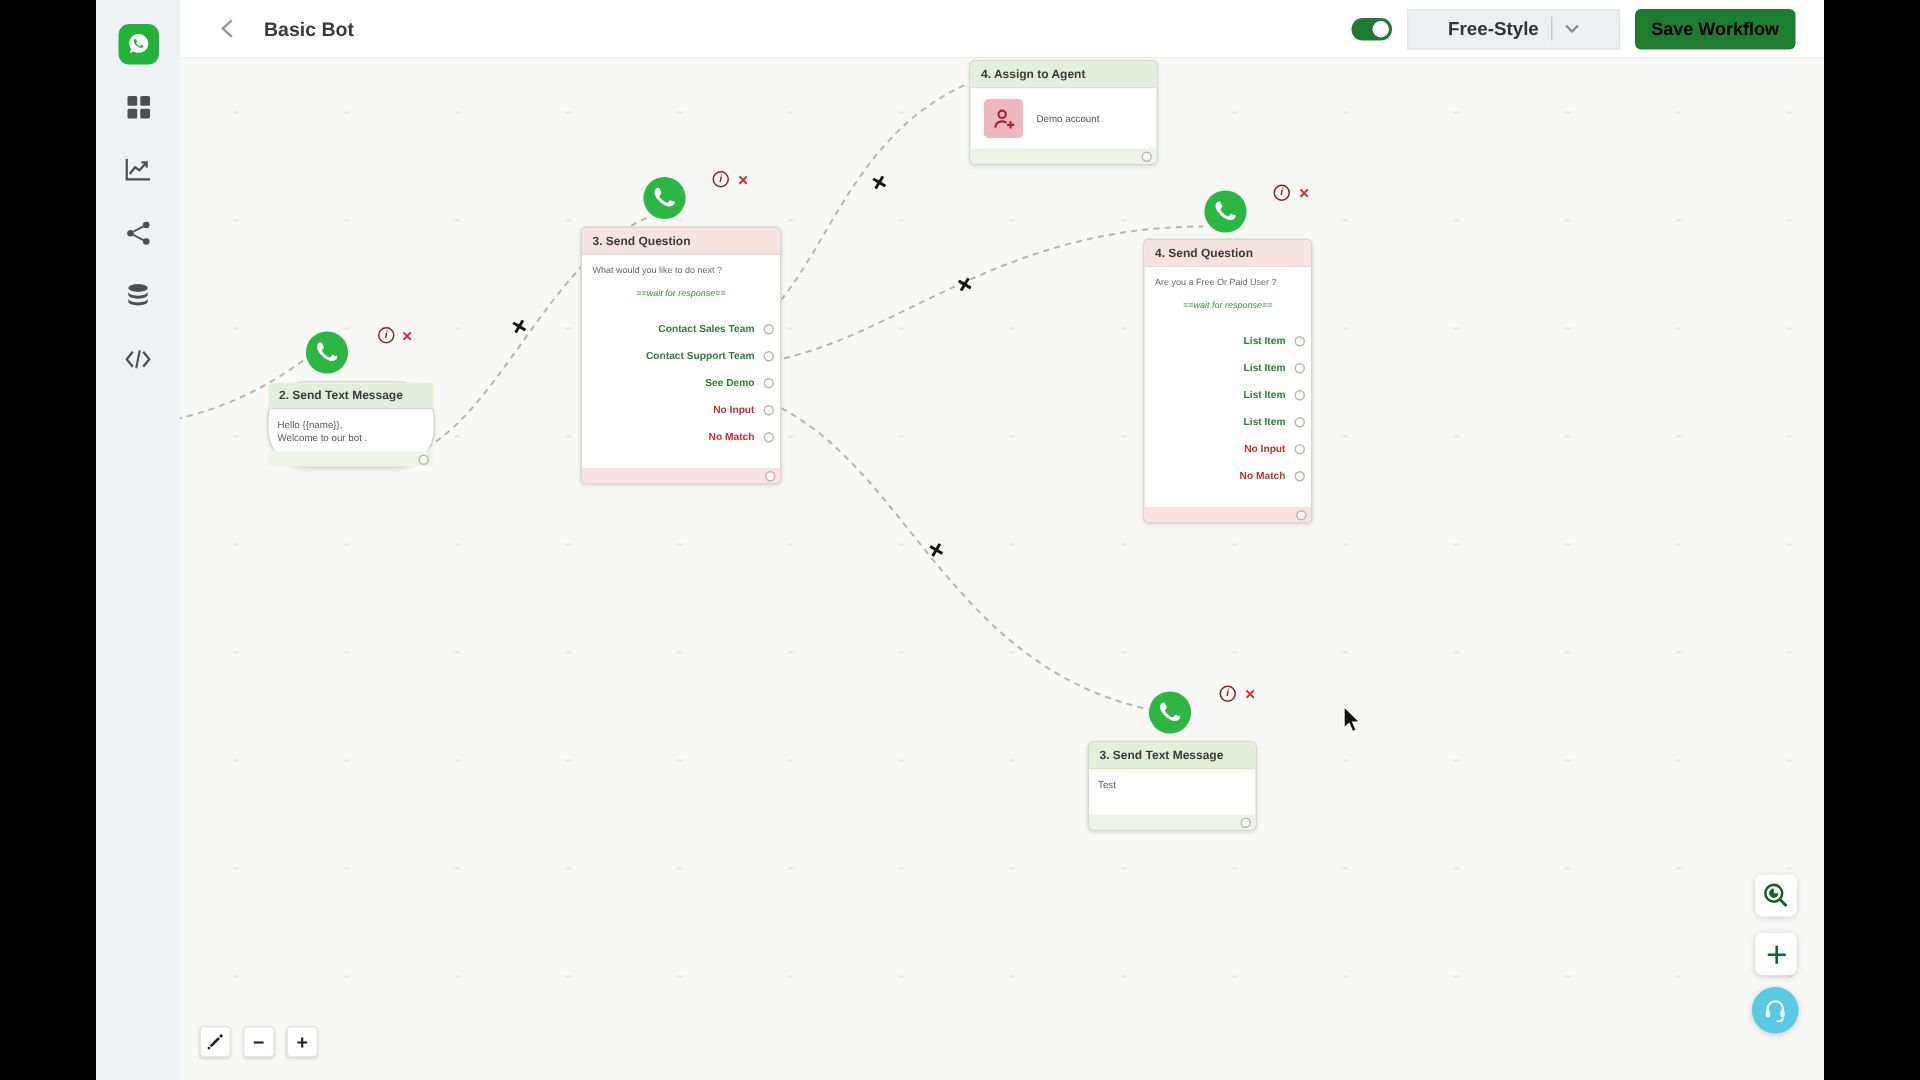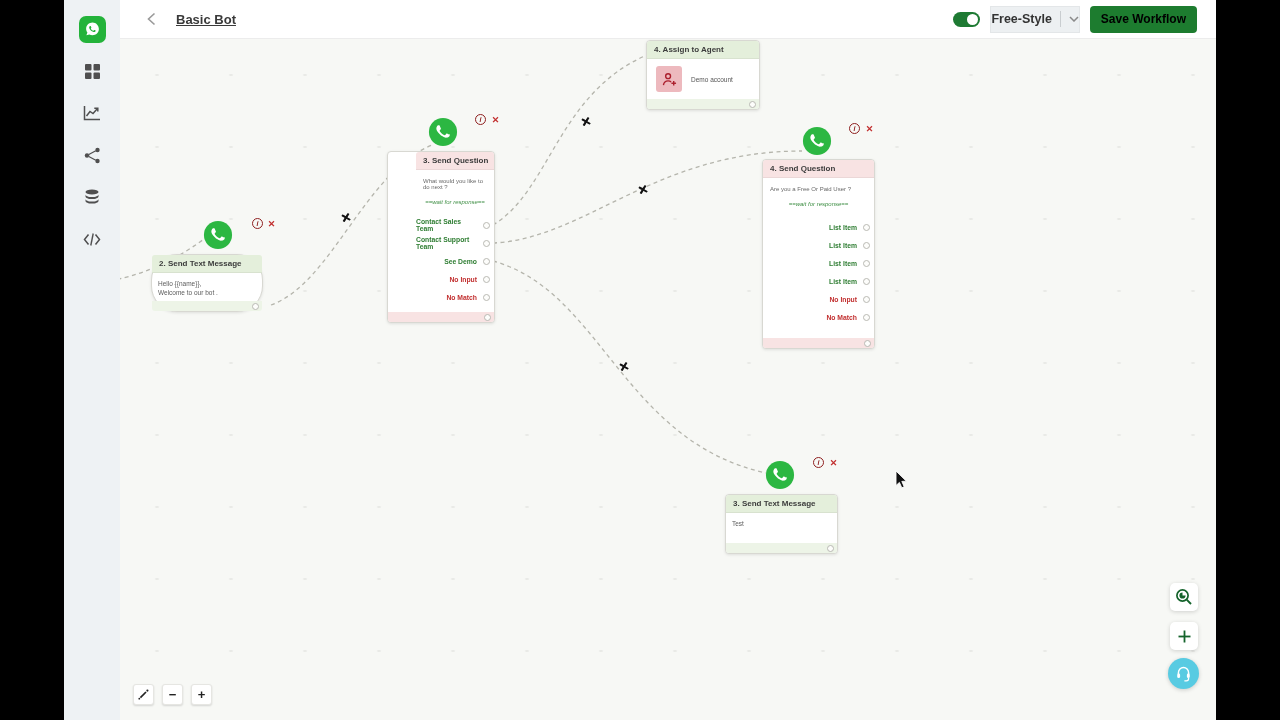--- a/index.html
+++ b/index.html
@@ -11,26 +11,26 @@
   
   .sidebar { position:absolute; left:0; top:0; width:56px; height:100%; background:#eef2f4;
              display:flex; flex-direction:column; align-items:center; padding-top:15px; gap:14px; }
   .side-icon { width:28px; height:28px; display:flex; align-items:center; justify-content:center; cursor:pointer; }
   .wa-logo { width:27px; height:27px; background:#23b33a; border-radius:7px; display:flex; align-items:center; justify-content:center; }
 
   
   .topbar { position:absolute; left:56px; top:0; right:0; height:39px; background:#fff;
             border-bottom:1px solid #ececec; display:flex; align-items:center; padding:0 19px 0 22px; }
   .back-btn { width:18px; height:18px; display:flex; align-items:center; justify-content:center; cursor:pointer; }
-  .tb-title { margin-left:16px; font-size:13px; font-weight:600; color:#3a3a3a;text-decoration:underline; }
+  .tb-title { margin-left:16px; font-size:13px; font-weight:600; color:#3a3a3a; }
   .tb-right { margin-left:auto; display:flex; align-items:center; gap:10px; }
   .toggle { width:27px; height:15px; background:#1e7a33; border-radius:8px; position:relative; cursor:pointer; }
   .toggle .knob { position:absolute; right:2px; top:2px; width:11px; height:11px; background:#fff; border-radius:50%; }
   .mode-select { height:27px; background:#edf0f2; border:1px solid #e3e6e8; border-radius:0;
-                 display:flex; align-items:center; padding:0 0; cursor:pointer; }
+                 display:flex; align-items:center; padding:0 26px; cursor:pointer; }
   .mode-select .lbl { font-size:12.5px; font-weight:600; color:#333; }
   .mode-select .sep { width:1px; height:16px; background:#c9cdd0; margin:0 8px; }
   .save-btn { height:27px; background:#1d7c2f; border:none; border-radius:4px; color:#000000;
               font-family:"Liberation Sans",sans-serif; font-size:12px; font-weight:700; padding:0 11px; cursor:pointer; }
 
   
   .canvas { position:absolute; left:56px; top:39px; right:0; bottom:0; background:#f7f8f5; overflow:hidden;
             background-image: radial-gradient(ellipse 4px 1.3px at 50% 50%, rgba(90,90,80,.20), rgba(90,90,80,0) 75%);
             background-size: 74px 72px; }
   .wires { position:absolute; left:0; top:0; width:100%; height:100%; pointer-events:none; }
@@ -205,32 +205,32 @@
 
     <span class="n-info" style="left:132px; top:179px;"></span>
     <span class="n-close" style="left:146px; top:179px;"></span>
     <span class="n-info" style="left:355px; top:75px;"></span>
     <span class="n-close" style="left:370px; top:75px;"></span>
     <span class="n-info" style="left:729px; top:84px;"></span>
     <span class="n-close" style="left:744px; top:84px;"></span>
     <span class="n-info" style="left:693px; top:418px;"></span>
     <span class="n-close" style="left:708px; top:418px;"></span>
 
-    <div class="node" style="left:31px; top:215px; width:112px; height:58px;border-radius:26px;">
+    <div class="node" style="left:58px; top:215px; width:112px; height:58px;border-radius:26px;">
       <div class="node-h h-green">2. Send Text Message</div>
       <div class="msg-body">
         <div>Hello {{name}},</div>
         <div>Welcome to our bot .</div>
       </div>
       <div class="node-f f-green">
         <span class="conn"></span>
       </div>
     </div>
 
-    <div class="node" style="left:267px; top:112px; width:108px; height:172px;padding-left:28px;">
+    <div class="node" style="left:267px; top:112px; width:134px; height:172px;">
       <div class="node-h h-pink">3. Send Question</div>
       <div class="q">What would you like to do next ?</div>
       <div class="wait">==wait for response==</div>
       <div class="opts">
         <div class="opt" data-color="green">
           <span>Contact Sales Team</span>
           <span class="conn"></span>
         </div>
         <div class="opt" data-color="green">
           <span>Contact Support Team</span>
@@ -247,21 +247,21 @@
         <div class="opt" data-color="red">
           <span>No Match</span>
           <span class="conn"></span>
         </div>
       </div>
       <div class="node-f f-pink">
         <span class="conn"></span>
       </div>
     </div>
 
-    <div class="node" style="left:526px; top:1px; width:114px; height:70px;">
+    <div class="node" style="left:526px; top:1px; width:126px; height:70px;">
       <div class="node-h h-green">4. Assign to Agent</div>
       <div class="agent-row">
         <span class="agent-ic">
           <svg width="15" height="15" viewBox="0 0 16 16">
             <circle cx="6.5" cy="4.5" r="2.6" fill="none" stroke="#ab1f2d" stroke-width="1.5"></circle>
             <path d="M1.5 14c.5-3 2.5-4.5 5-4.5 1.2 0 2.3.3 3.2 1" fill="none" stroke="#ab1f2d" stroke-width="1.5"></path>
             <line x1="12.5" y1="9.5" x2="12.5" y2="14.5" stroke="#ab1f2d" stroke-width="1.5"></line>
             <line x1="10" y1="12" x2="15" y2="12" stroke="#ab1f2d" stroke-width="1.5"></line>
           </svg>
         </span>

